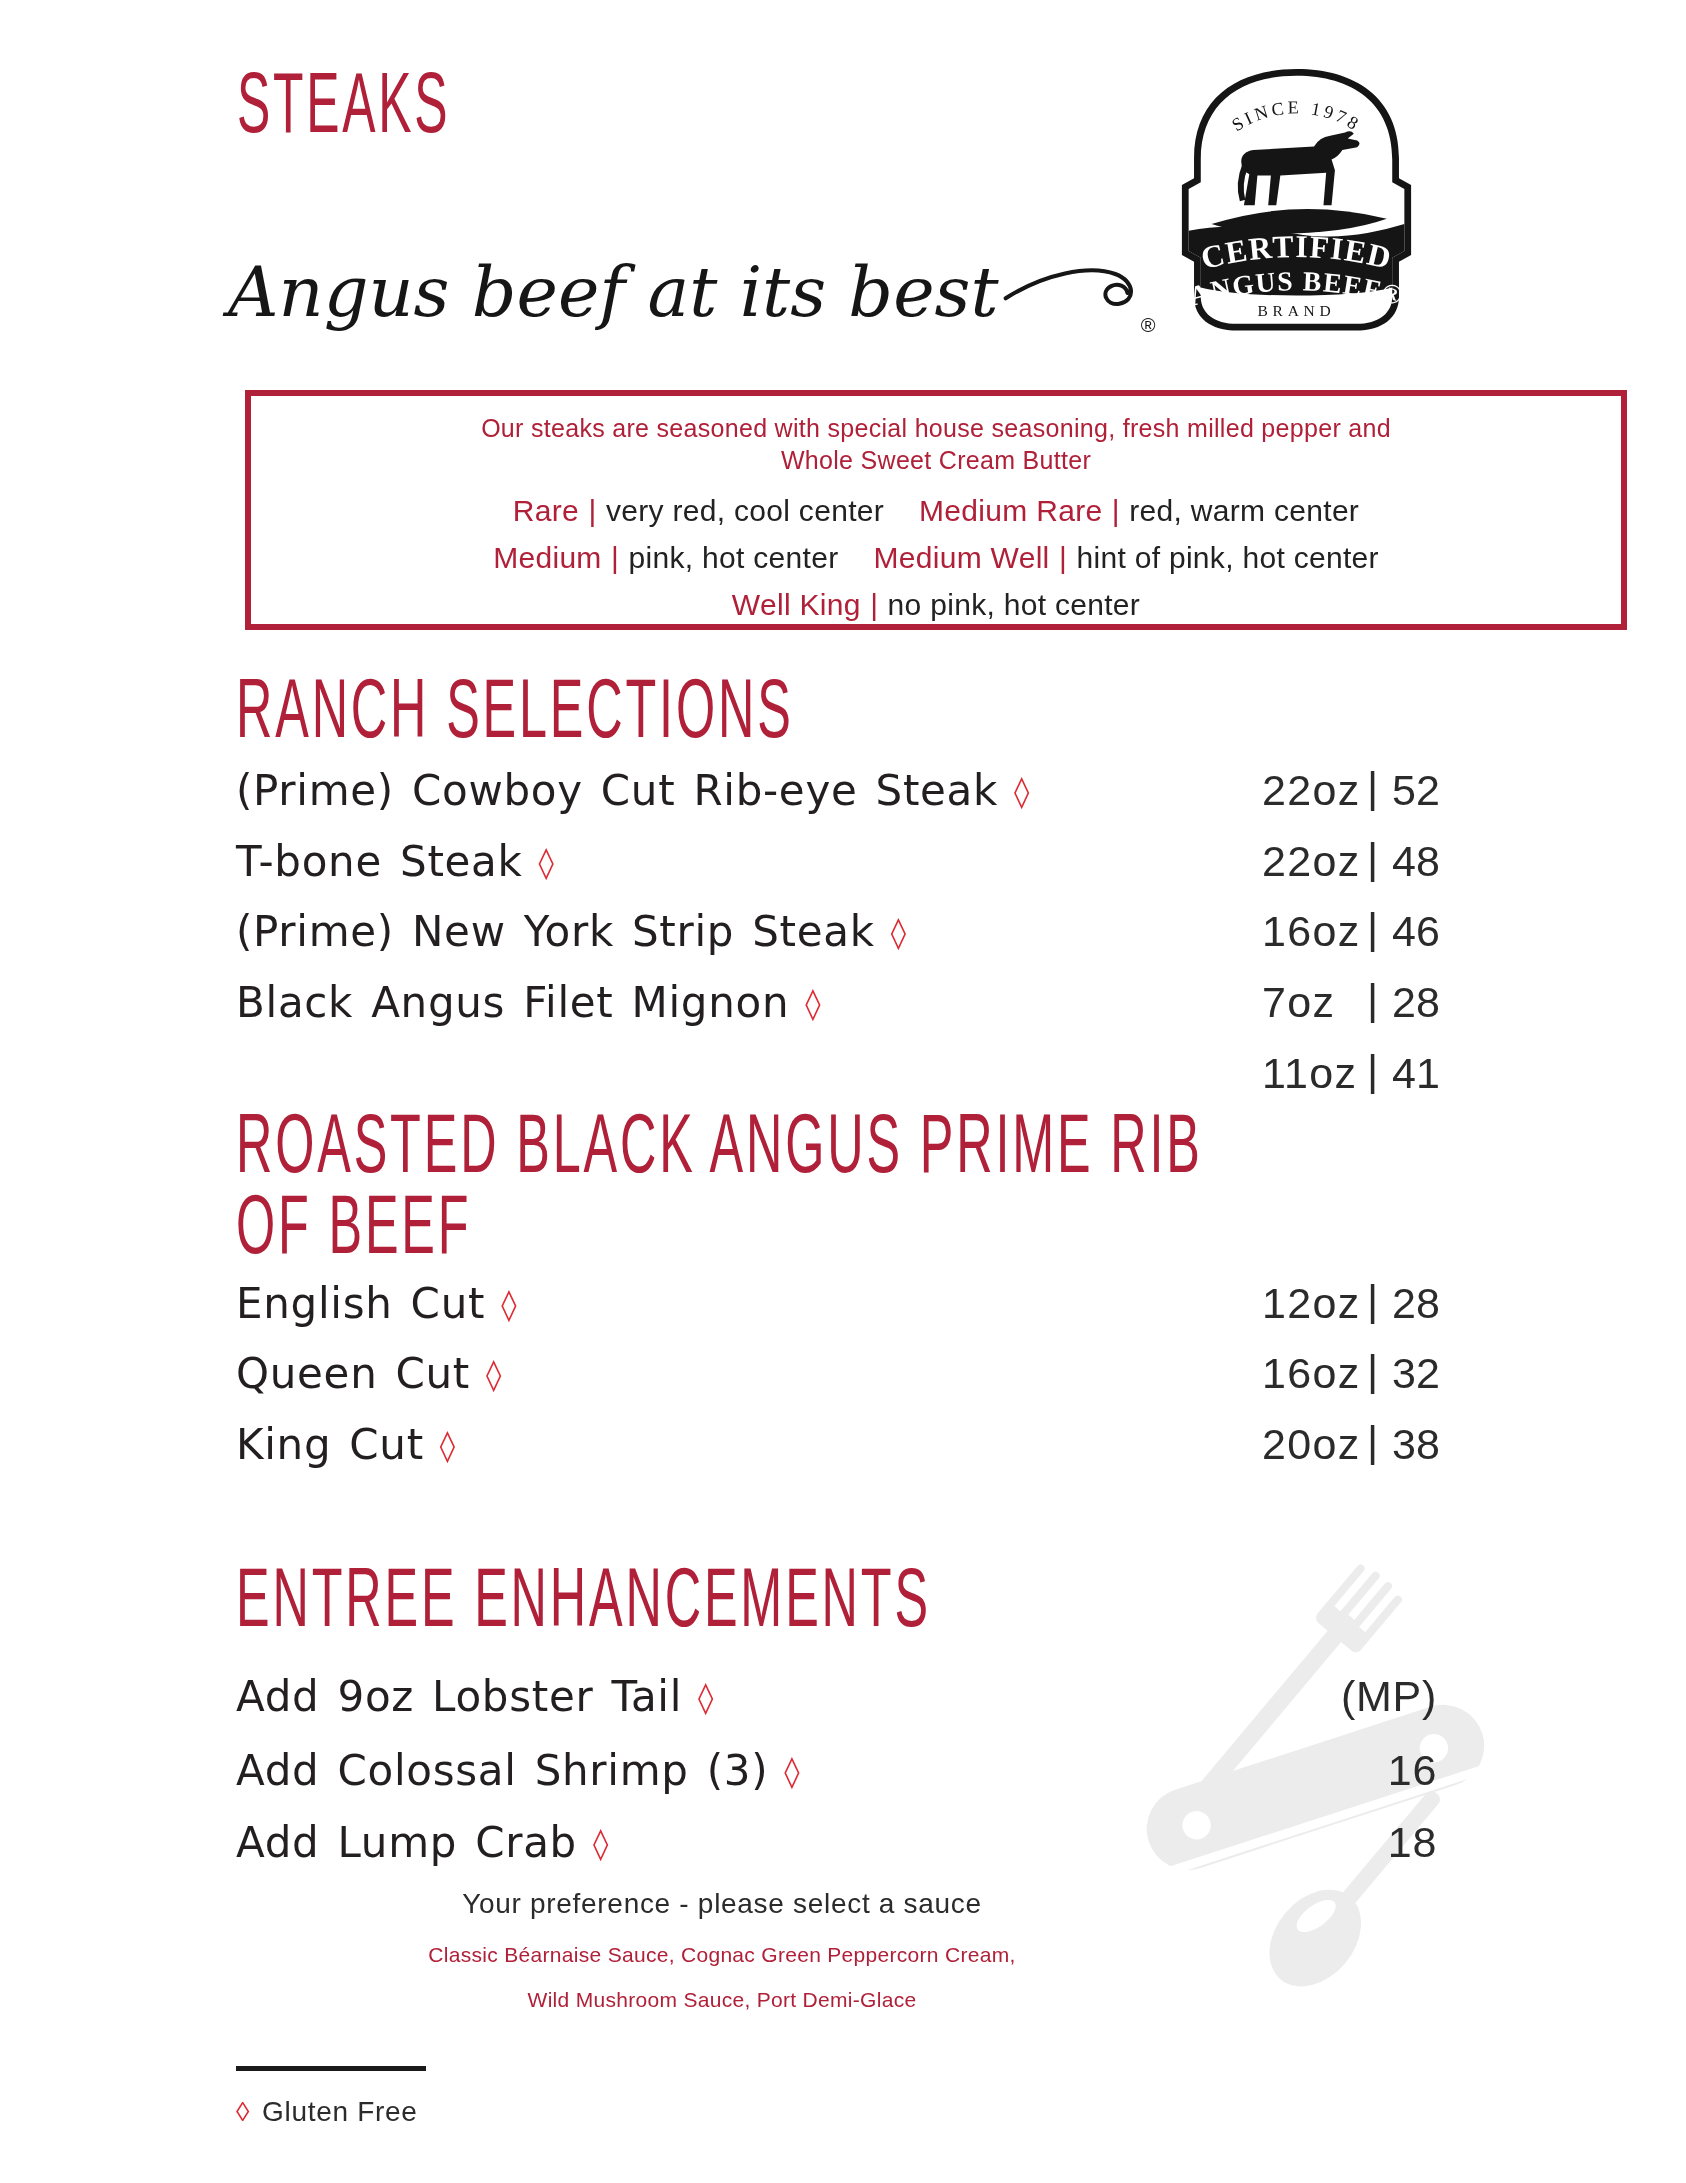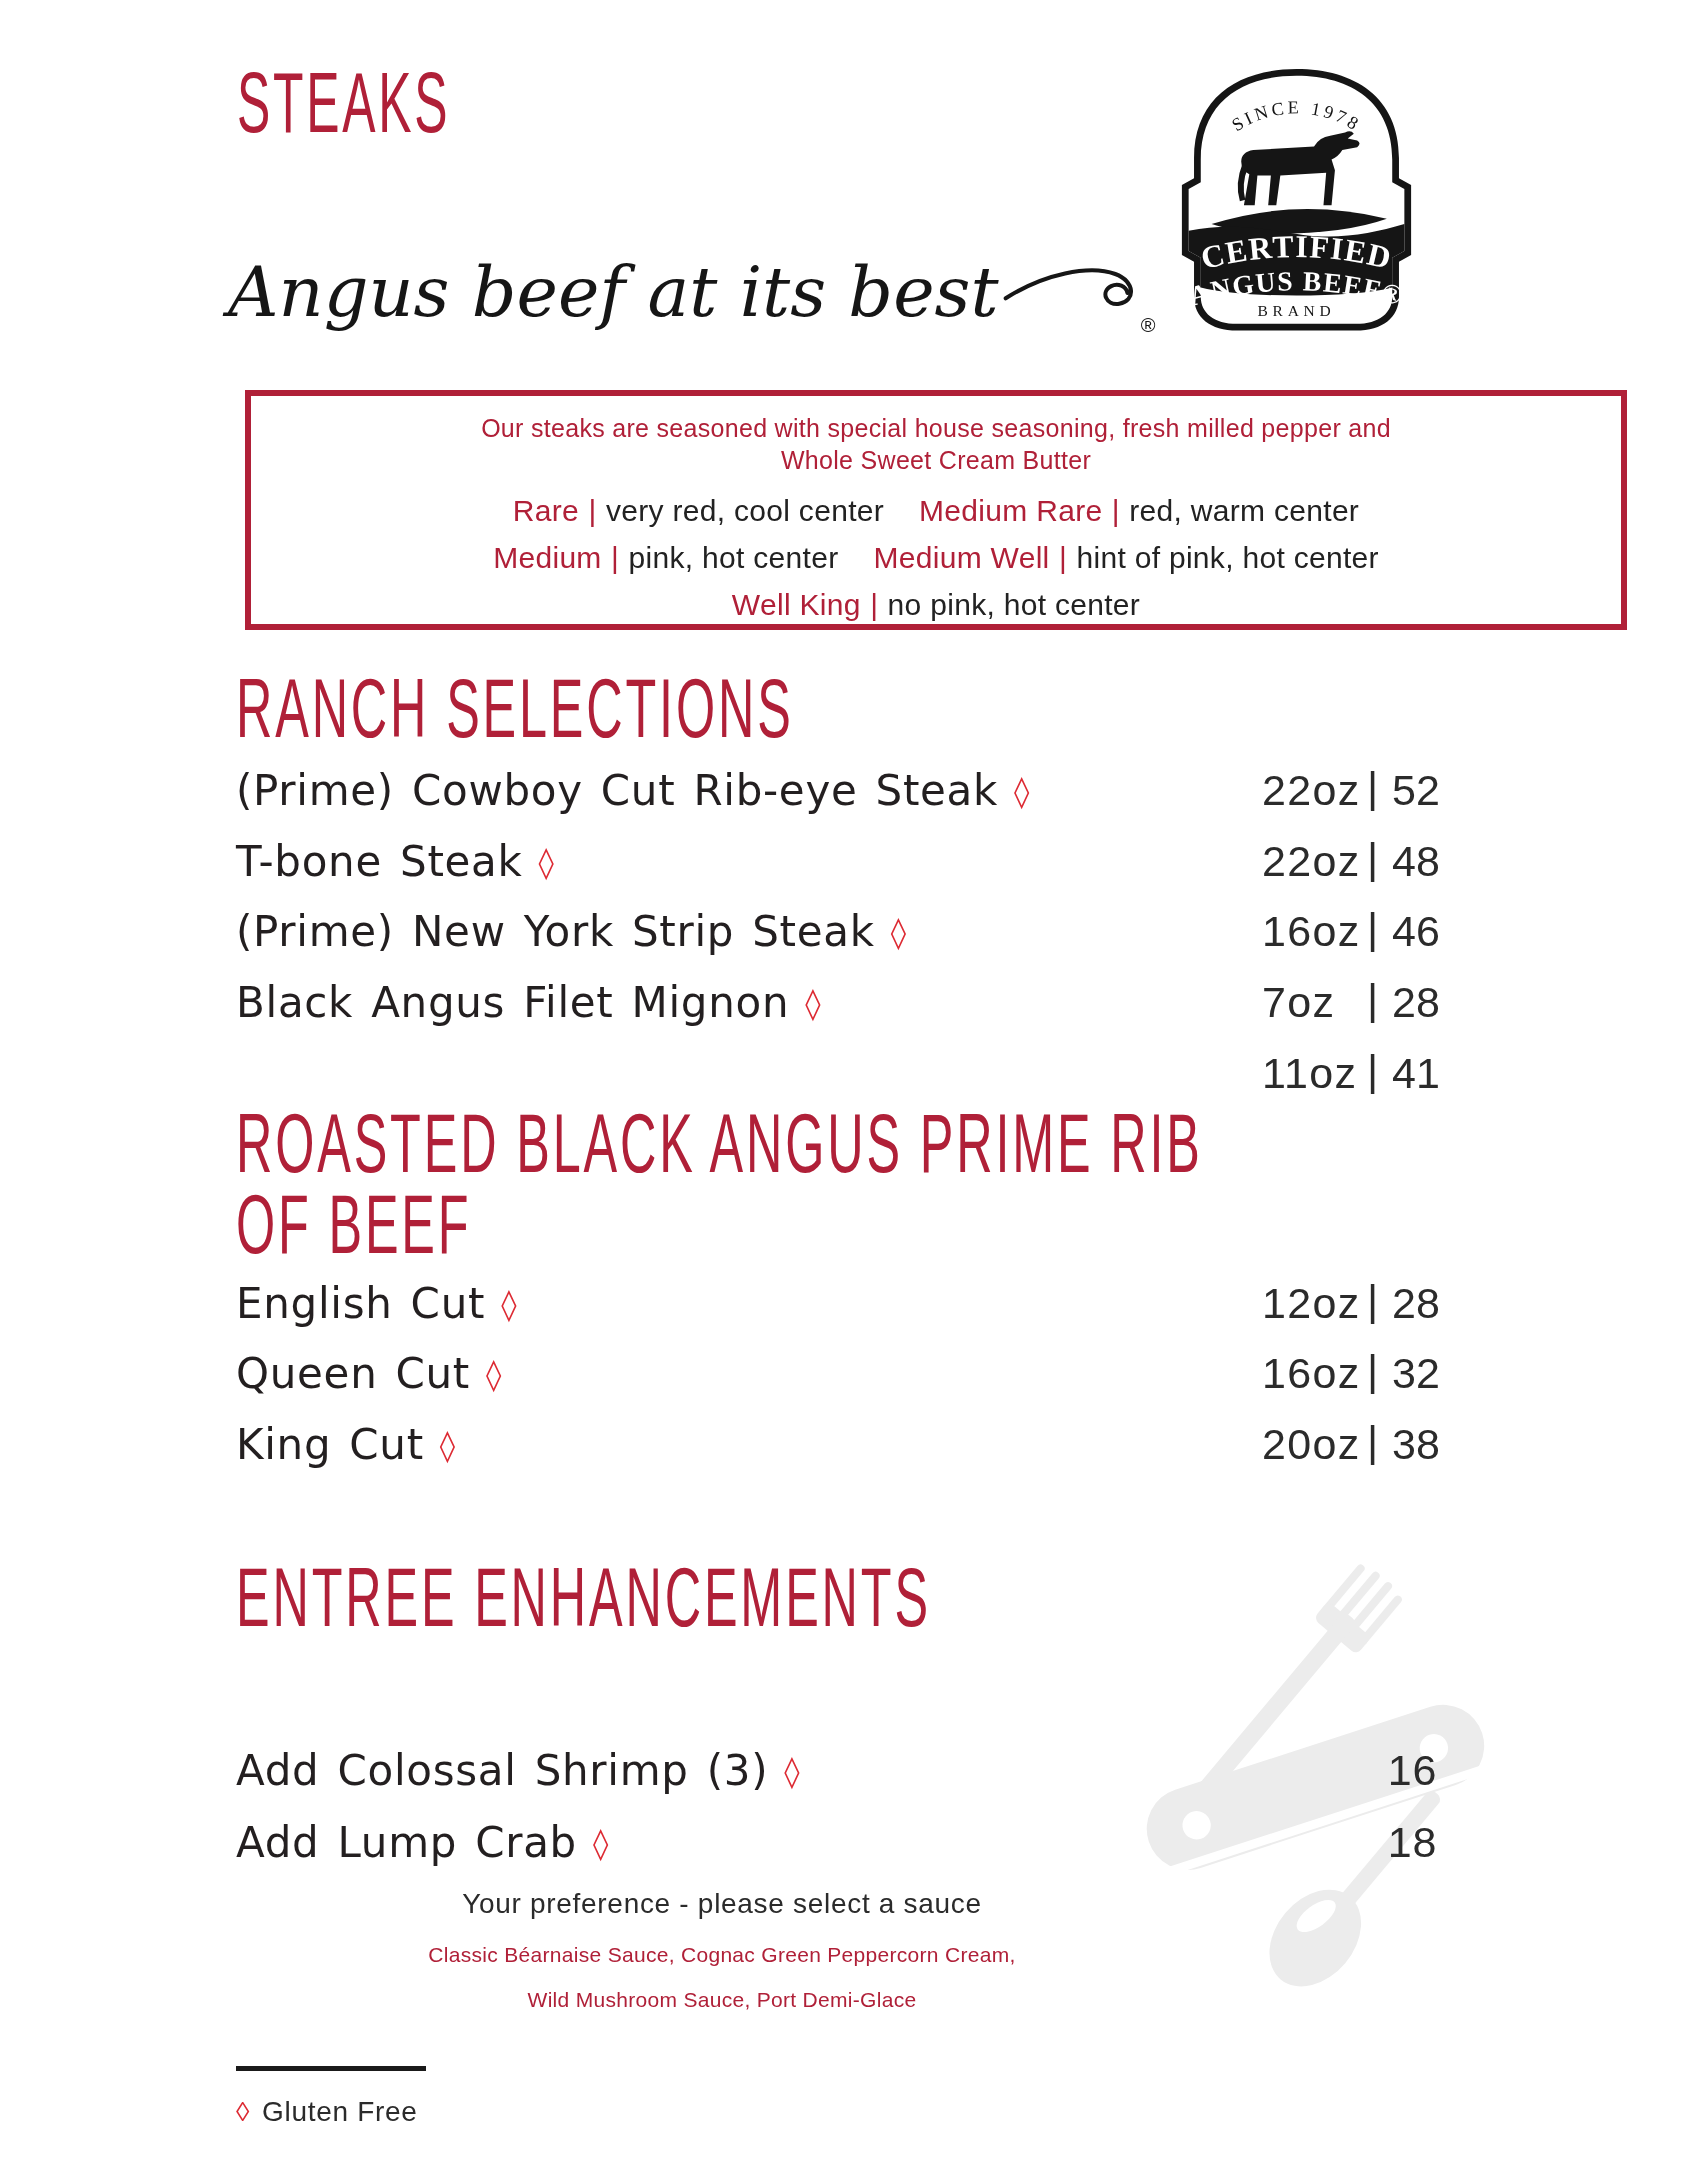--- a/index.html
+++ b/index.html
@@ -213,20 +213,24 @@
   </div>
   <div class="row fg" style="top:1420px">
     <span class="nm"><span>King Cut</span><span class="dia">◊</span></span>
     <span class="sz">20oz</span>
     <span class="pp">|</span>
     <span class="pr">38</span>
   </div>
 
   <div class="abs fg deco sec-head" style="left:236px;top:1557px;">ENTREE ENHANCEMENTS</div>
 
+  <div class="row fg" style="top:1672px">
+    <span class="nm"><span>Add 9oz Lobster Tail</span><span class="dia">◊</span></span>
+    <span class="val">(MP)</span>
+  </div>
   <div class="row fg" style="top:1746px">
     <span class="nm"><span>Add Colossal Shrimp (3)</span><span class="dia">◊</span></span>
     <span class="val">16</span>
   </div>
   <div class="row fg" style="top:1818px">
     <span class="nm"><span>Add Lump Crab</span><span class="dia">◊</span></span>
     <span class="val">18</span>
   </div>
 
   <div class="abs fg sauce">

